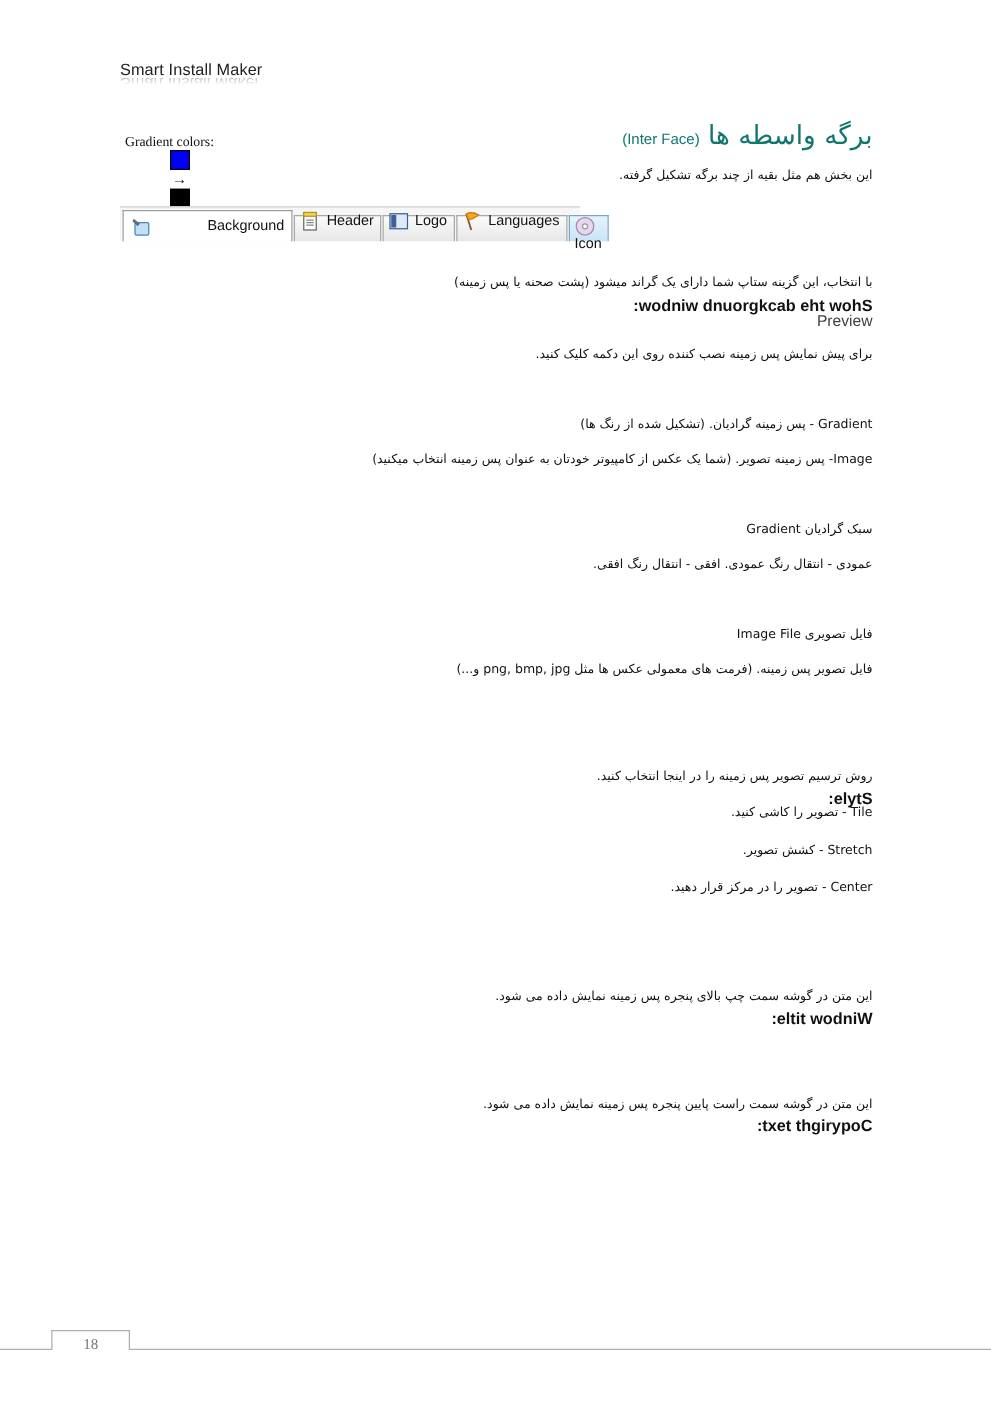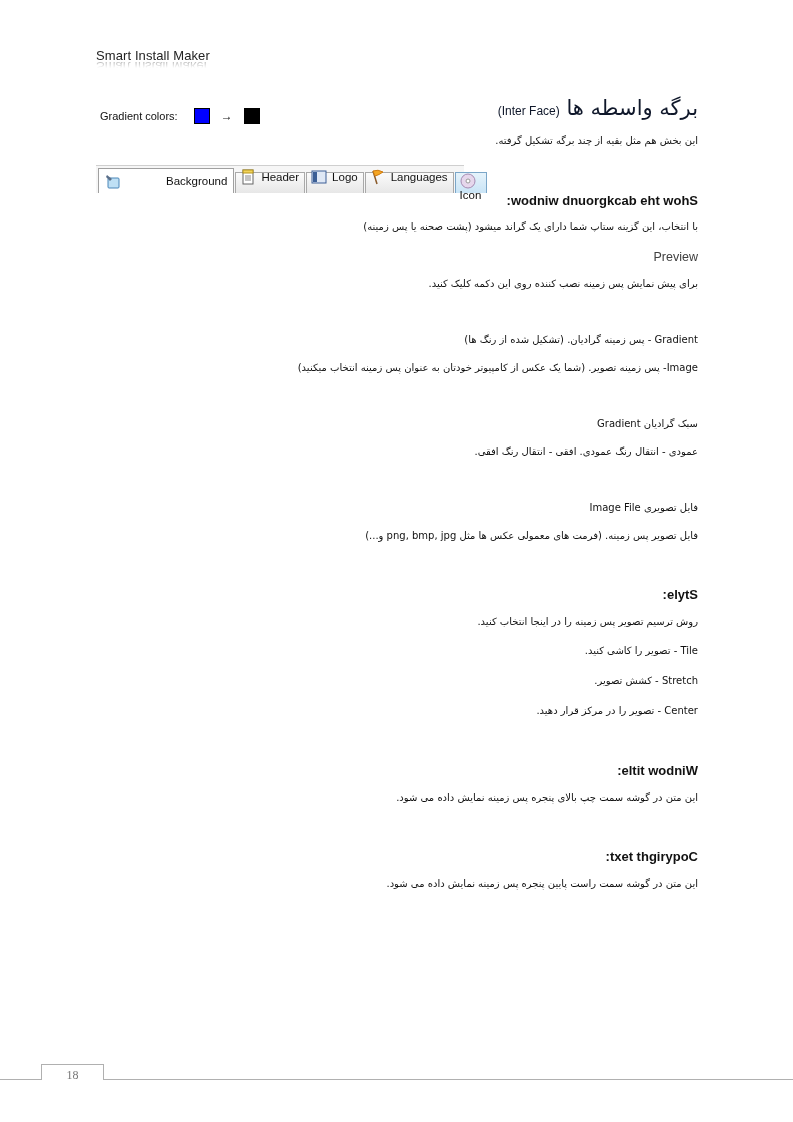--- a/index.html
+++ b/index.html
@@ -7,30 +7,30 @@
            font-family: "DejaVu Sans", sans-serif; color: #111; }
     .abs { position: absolute; }
     .header-title { left: 96px; top: 48px; font-family: "Liberation Sans", sans-serif;
       font-size: 13px; color: #222; letter-spacing: 0.1px; }
     .header-reflect { left: 96px; top: 61px; font-family: "Liberation Sans", sans-serif;
       font-size: 13px; color: #222; transform: scaleY(-1); opacity: 0.35;
       -webkit-mask-image: linear-gradient(to top, rgba(0,0,0,1), rgba(0,0,0,0) 70%);
       mask-image: linear-gradient(to top, rgba(0,0,0,1), rgba(0,0,0,0) 70%);
       height: 10px; overflow: hidden; line-height: 10px; }
     .grad { left: 100px; top: 108px; display: flex; align-items: center;
-      font-family: Liberation Sans, sans-serif; font-size: 11px; color: #111; }
+      font-family: Liberation Serif, serif; font-size: 11px; color: #111; flex-direction: column; }
     .grad .swatch { width: 16px; height: 16px; border: 1px solid #000; box-sizing: border-box; display: inline-block; }
     .grad .lbl { margin-right: 16px; }
     .grad .arrow { margin: 0 11px; font-size: 12px; }
-    .page-title { right: 95px; top: 96px; direction: rtl; font-size: 21px; color: #0f172a;
+    .page-title { right: 95px; top: 96px; direction: rtl; font-size: 21px; color: #0f766e;
       white-space: nowrap; }
     .page-title .sub { font-size: 12px; font-family: "Liberation Sans", sans-serif; }
     .rtl-line { right: 95px; direction: rtl; font-size: 10px; white-space: nowrap; color: #111; }
     .ltr-head { right: 95px; direction: ltr; font-family: "Liberation Sans", sans-serif;
-      font-weight: bold; font-size: 13px; white-space: nowrap; color: #111; }
+      font-weight: bold; font-size: 13px; white-space: nowrap; color: #111; margin-top: 44px; }
     .plain-en { right: 95px; font-family: "Liberation Sans", sans-serif; font-size: 12.5px; color: #404040; }
     .tabs { left: 96px; top: 165px; width: 368px; height: 27px; display: flex; align-items: flex-end;
       border-top: 1px solid #cfcfcf; background: #f6f6f6; }
     .tabs .edge { width: 4px; height: 25px; background: #9ab4dc; align-self: stretch; }
     .tab { height: 21px; display: flex; align-items: center; padding: 0 5px 12px 4px;
       border: 1px solid #a9a9a9; border-bottom: none; background: linear-gradient(#fbfbfb, #e7e7e7);
       font-family: "Liberation Sans", sans-serif; font-size: 11.5px; color: #111; margin-right: 1px; box-sizing: border-box; }
     .tab.active { height: 25px; background: #ffffff; padding: 0 6px 0 6px; border-color: #a0a0a0; margin-left: 2px; gap: 40px; }
     .tab.hot { background: linear-gradient(#e6f3fb, #c9e4f6); border-color: #7ba6c8; flex-direction: column; }
     .tab .ico { width: 16px; height: 16px; margin-right: 5px; display: inline-block; position: relative; }

